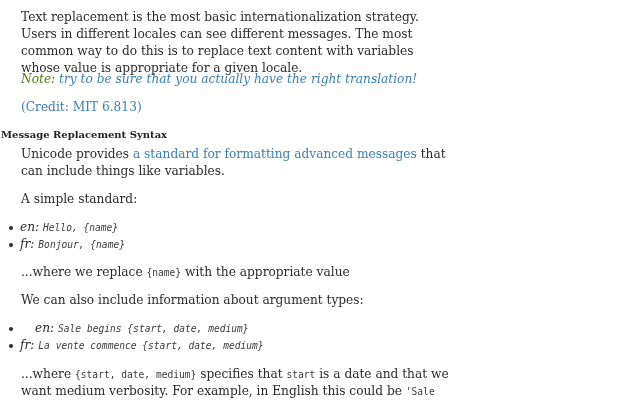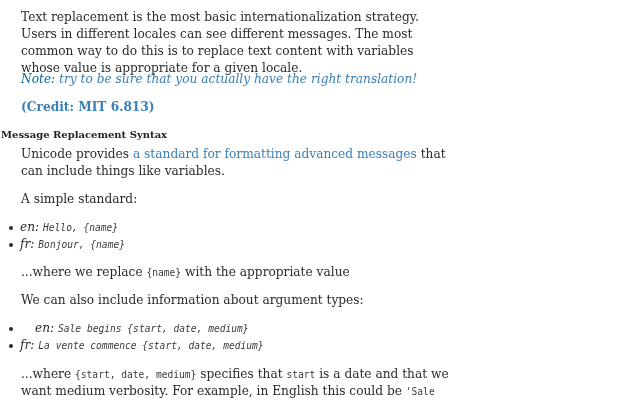--- a/index.html
+++ b/index.html
@@ -30,23 +30,23 @@
       text-decoration: none;
       margin-top: 36px;
     }
     code {
       font-family: "DejaVu Sans Mono", "Liberation Mono", monospace;
       font-size: 9.6px;
       color: #3a3a3a;
     }
     .p-intro { position: absolute; top: 9px; left: 1px; width: 430px; }
     .p-note { position: absolute; top: 71px; left: 1px; }
-    .p-note em.label { color: #0369a1; text-align: right; }
+    .p-note em.label { color: #4d7c0f; text-align: right; }
     .p-note em.link { color: #3a7fb5; }
-    .p-credit { position: absolute; top: 99px; left: 1px; font-weight: bold; }
+    .p-credit { position: absolute; top: 99px; left: 1px; }
     h3 {
       position: absolute;
       top: 126px;
       left: 1px;
       margin: 0;
       font-size: 10px;
       font-weight: bold;
       color: #222;
     }
     .p-unicode { position: absolute; top: 146px; left: 1px; width: 430px; }

